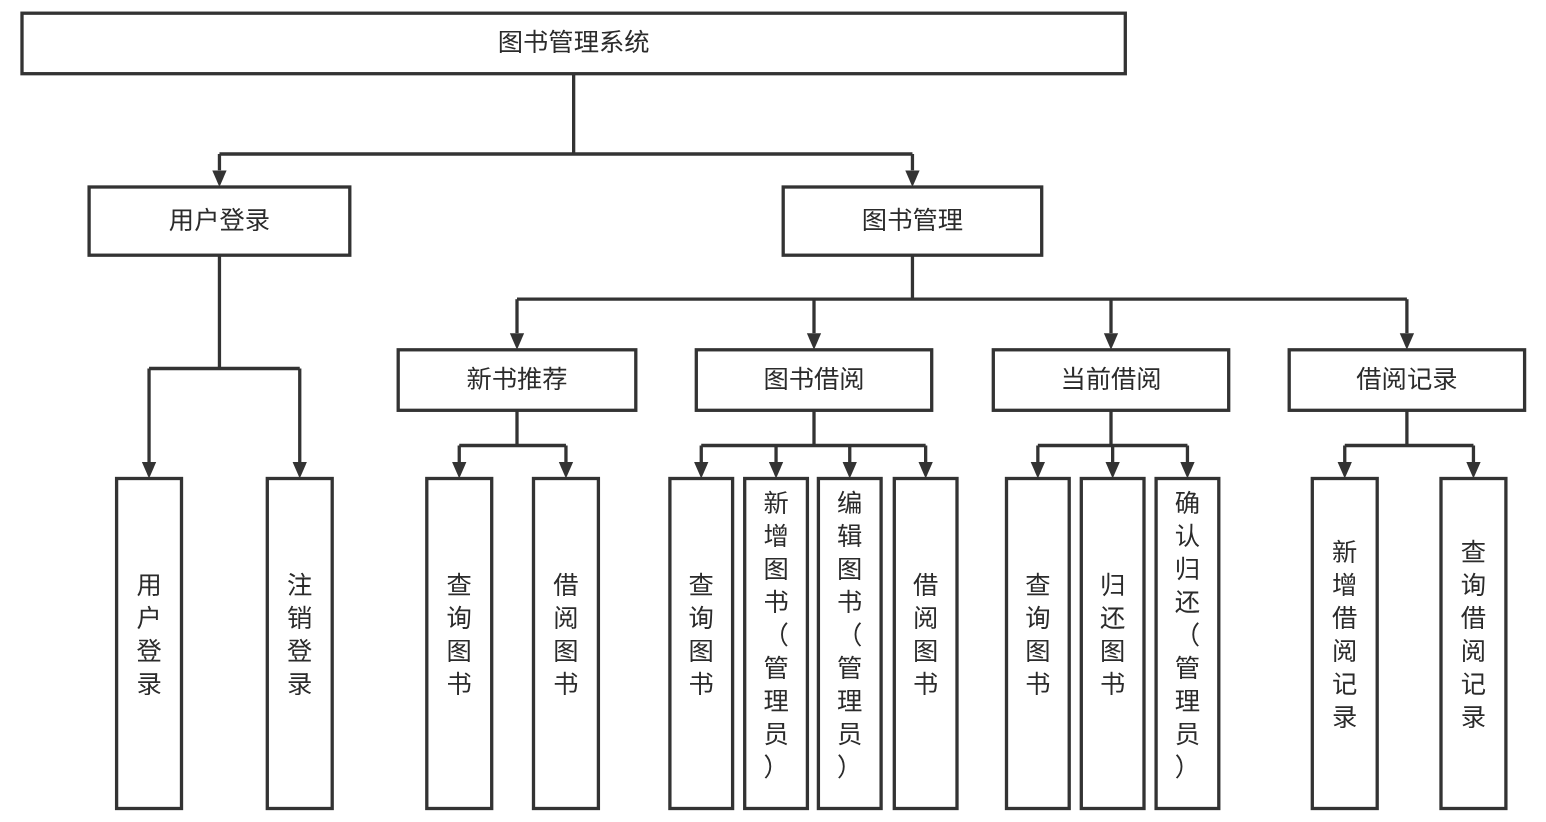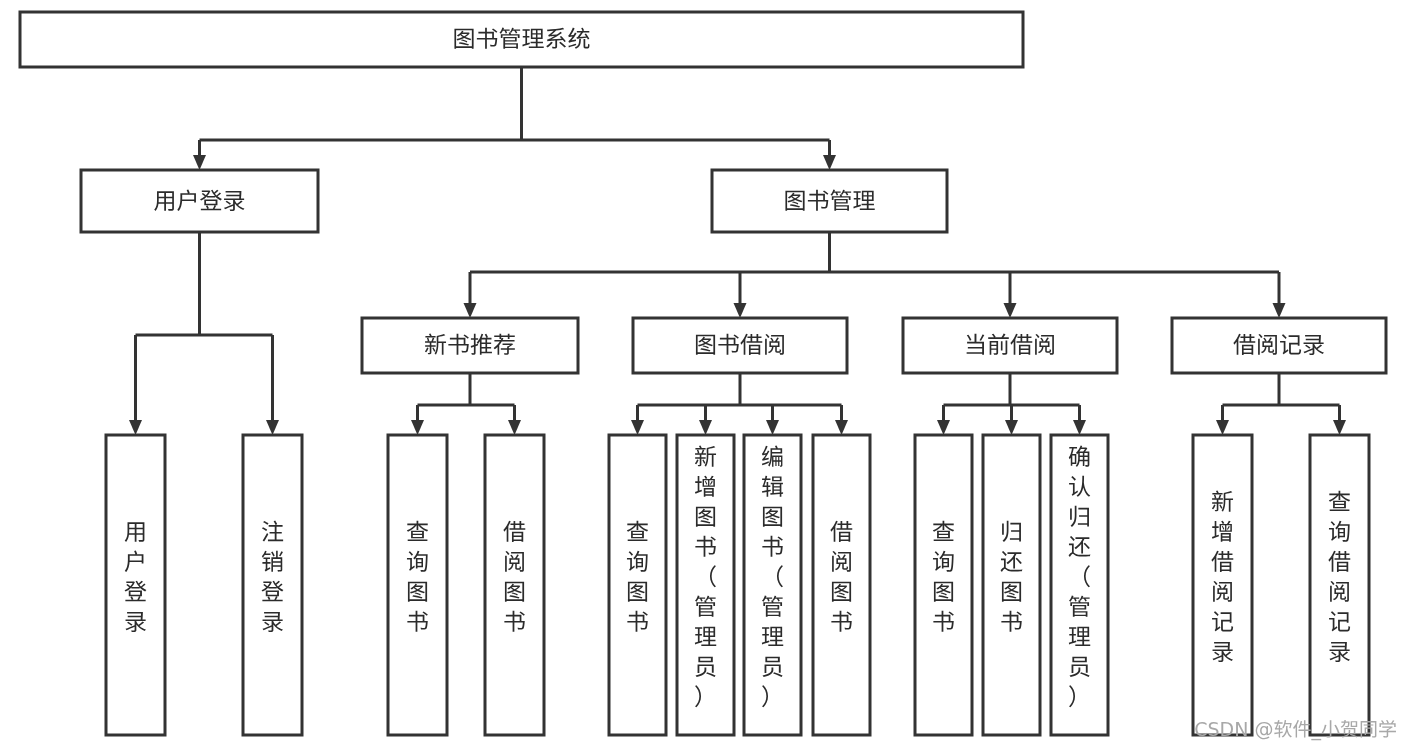--- a/index.html
+++ b/index.html
@@ -201,14 +201,13 @@
         <g>
           <rect x="1193" y="435" width="59" height="300" class="node-box"></rect>
           <text x="1222.5" y="510" class="node-label-vertical"><tspan x="1222.5" dy="0">新</tspan><tspan x="1222.5" dy="30">增</tspan><tspan x="1222.5" dy="30">借</tspan><tspan x="1222.5" dy="30">阅</tspan><tspan x="1222.5" dy="30">记</tspan><tspan x="1222.5" dy="30">录</tspan></text>
         </g>
         <g>
           <rect x="1310" y="435" width="59" height="300" class="node-box"></rect>
           <text x="1339.5" y="510" class="node-label-vertical"><tspan x="1339.5" dy="0">查</tspan><tspan x="1339.5" dy="30">询</tspan><tspan x="1339.5" dy="30">借</tspan><tspan x="1339.5" dy="30">阅</tspan><tspan x="1339.5" dy="30">记</tspan><tspan x="1339.5" dy="30">录</tspan></text>
         </g>
       </g>
   </svg>
-  <div class="watermark-text">CSDN @软件_小贺同学</div>
 </div>
 
 </body></html>

